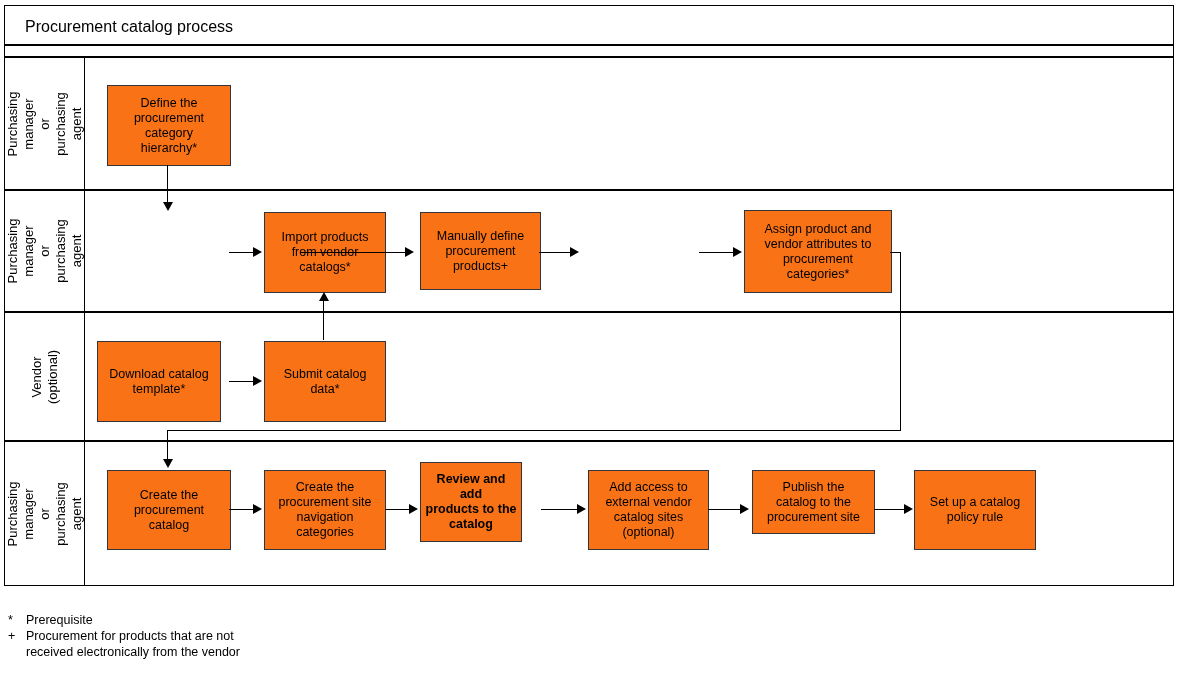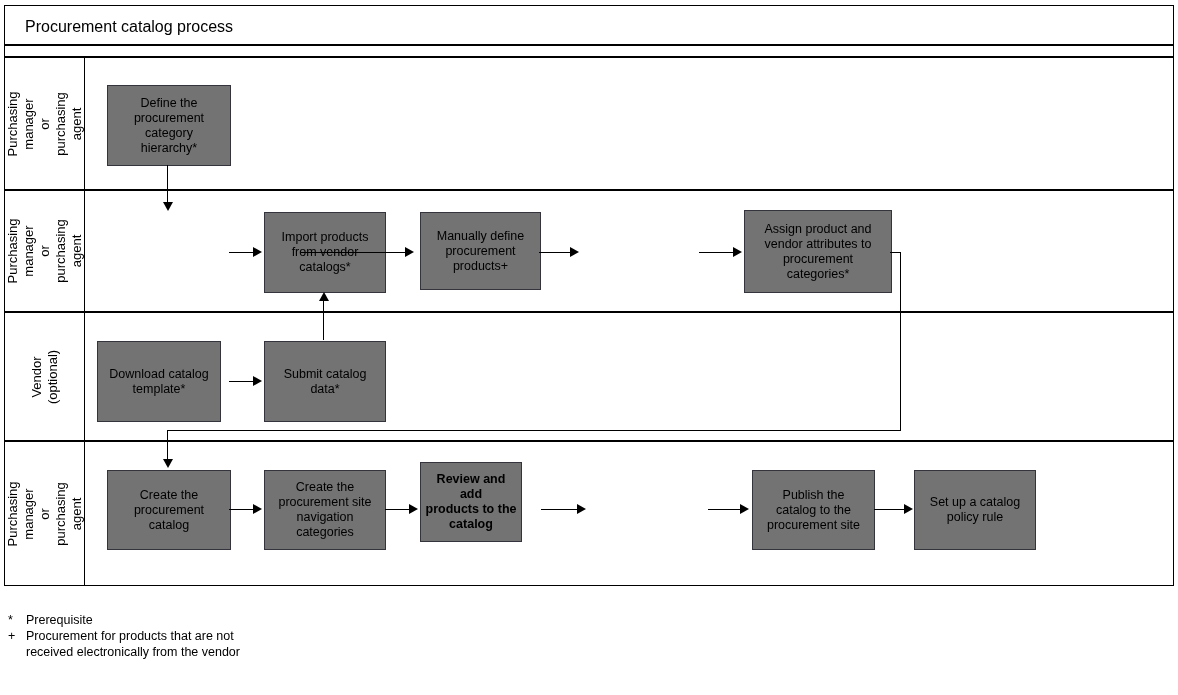--- a/index.html
+++ b/index.html
@@ -76,21 +76,21 @@
     position: absolute;
     left: 80px;
     top: 0;
     right: 0;
     bottom: 0;
   }
   
   .node {
     position: absolute;
     box-sizing: border-box;
-    background: #737373;
+    background: #f97316;
     border: 1px solid #34343c;
     display: flex;
     align-items: center;
     justify-content: center;
     text-align: center;
     font-size: 12.5px;
     line-height: 15px;
     padding: 2px 4px;
     white-space: pre-line;
   }
@@ -211,21 +211,25 @@
       <div class="node" style="left:22px; top:28px; width:124px; height:80px;">Create the
 procurement
 catalog</div>
       <div class="node" style="left:179px; top:28px; width:122px; height:80px;">Create the
 procurement site
 navigation
 categories</div>
       <div class="node" style="left:335px; top:20px; width:102px; height:80px;font-weight:bold;">Review and add
 products to the
 catalog</div>
-      <div class="node" style="left:667px; top:28px; width:123px; height:80px;">Publish the
+      <div class="node" style="left:503px; top:28px; width:121px; height:80px;">Add access to
+external vendor
+catalog sites
+(optional)</div>
+      <div class="node" style="left:667px; top:28px; width:123px; height:64px;">Publish the
 catalog to the
 procurement site</div>
       <div class="node" style="left:829px; top:28px; width:122px; height:80px;">Set up a catalog
 policy rule</div>
     </div>
   </div>
 
   <div class="conn conn-v" style="left:167px; top:165px; height:38px;"></div>
   <div class="arrow-down" style="left:162.5px; top:202px;"></div>
 

